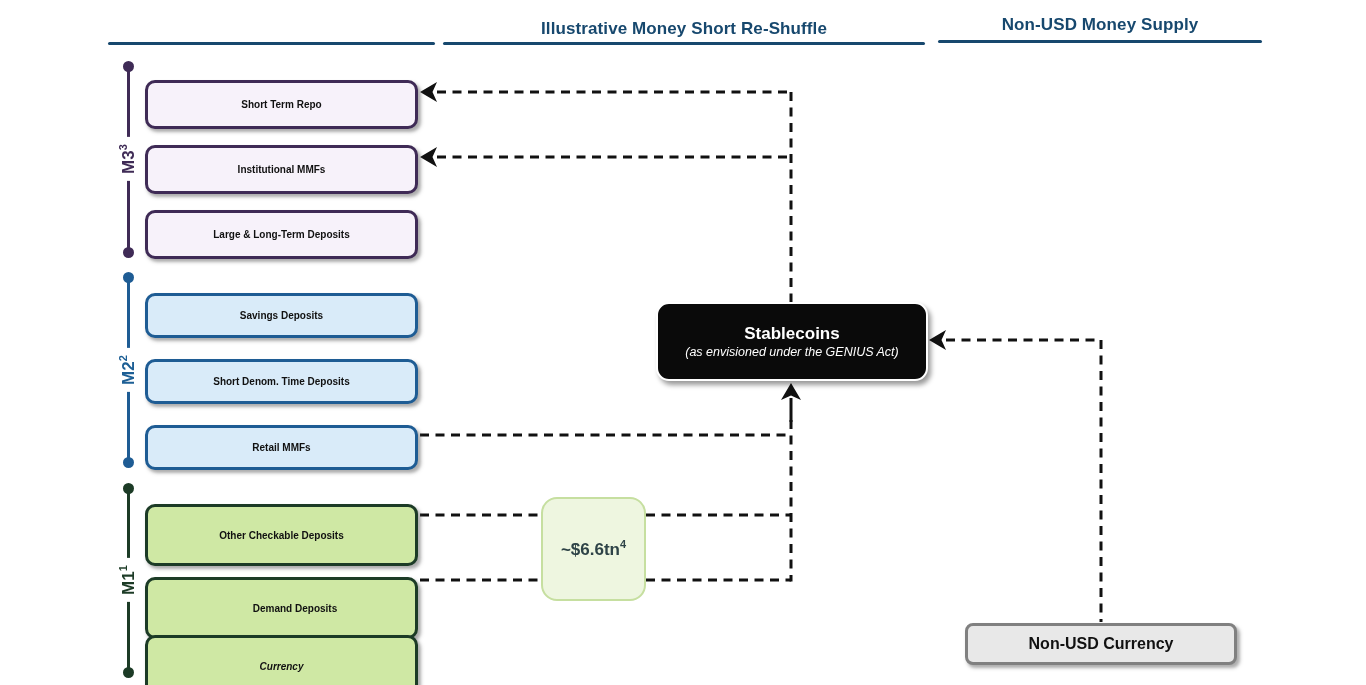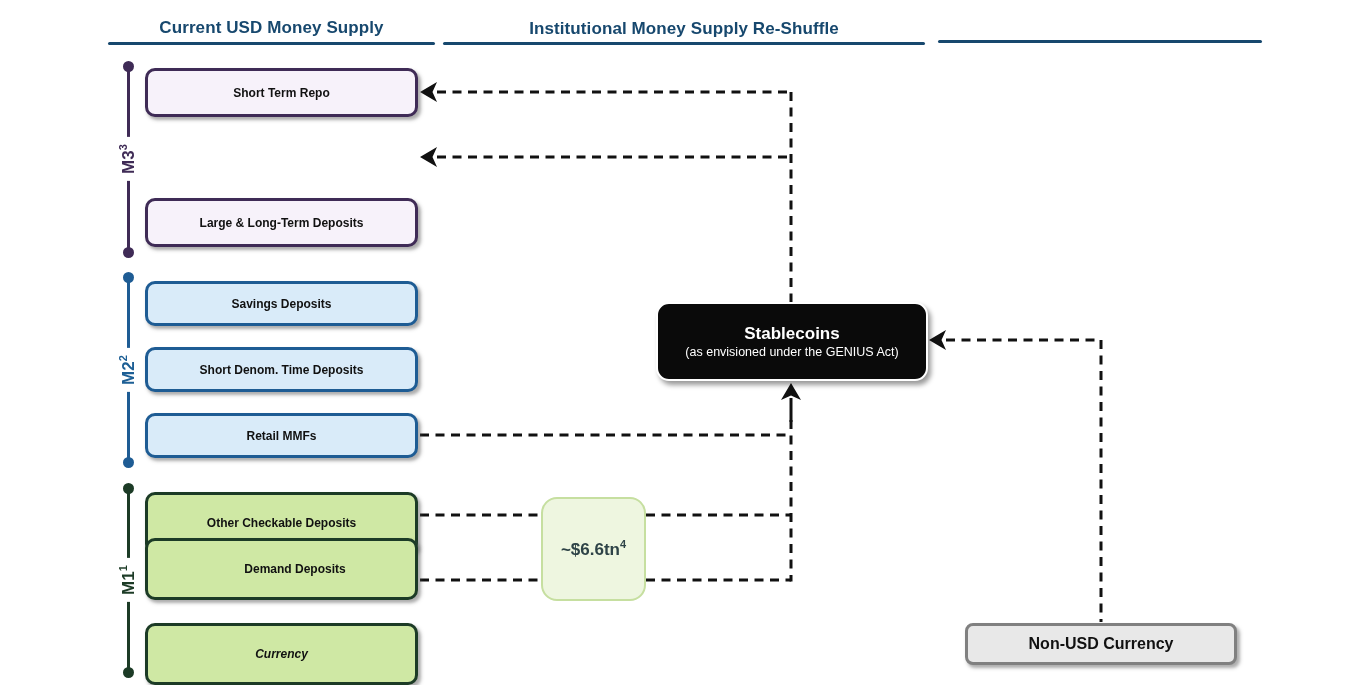--- a/index.html
+++ b/index.html
@@ -21,22 +21,23 @@
   
   #connectors{position:absolute;left:0;top:0;z-index:1;}
   .dash{stroke:var(--connector,#111111);stroke-width:3;fill:none;stroke-dasharray:9 6.5;}
   .solid{stroke:var(--connector,#111111);stroke-width:3;fill:none;}
   .head{fill:var(--connector,#111111);stroke:none;}
 
   
   .mbox{
     position:absolute;left:145px;width:273px;border-radius:10px;
     display:flex;align-items:center;justify-content:center;
-    font-weight:bold;font-size:12px;color:#111;z-index:2;
+    font-weight:bold;font-size:10px;color:#111;z-index:2;
     box-shadow:2.5px 3px 3.5px rgba(90,90,90,0.5);
+    margin-top:12px;
   }
   .mbox.m3{background:var(--m3_fill,#f7f2fa);border:3px solid var(--m3_border,#3f2b56);height:49px;}
   .mbox.m2{background:var(--m2_fill,#d9ebf9);border:3px solid var(--m2_border,#1e5c94);height:45px;}
   .mbox.m1{background:var(--m1_fill,#cfe8a4);border:3px solid var(--m1_border,#1c3b26);height:62px;}
 
   
   .bracket-line{position:absolute;left:127px;width:3px;z-index:2;}
   .bracket-line.m3{background:var(--m3_border,#3f2b56);}
   .bracket-line.m2{background:var(--m2_border,#1e5c94);}
   .bracket-line.m1{background:var(--m1_border,#1c3b26);}
@@ -54,21 +55,21 @@
   .glabel sup{font-size:11px;}
 
   
   #stablecoins{
     position:absolute;left:656px;top:302px;width:272px;height:79px;z-index:2;
     background:var(--stablecoins_fill,#0a0a0a);border:2px solid #ffffff;border-radius:13px;
     display:flex;flex-direction:column;align-items:center;justify-content:center;
     color:var(--stablecoins_text,#ffffff);box-shadow:3px 4px 5px rgba(0,0,0,0.4);
   }
   #stablecoins .title{font-weight:bold;font-size:17px;line-height:1.25;}
-  #stablecoins .subtitle{font-size:12.5px;line-height:1.3;}
+  #stablecoins .subtitle{font-style:italic;font-size:12.5px;line-height:1.3;}
 
   
   #amount{
     position:absolute;left:541px;top:497px;width:105px;height:104px;z-index:2;
     background:var(--amount_fill,#eef6e0);border:2px solid var(--amount_border,#c6dfa0);
     border-radius:16px;display:flex;align-items:center;justify-content:center;
     font-weight:bold;font-size:17px;color:var(--amount_text,#2e4347);text-align:right;
   }
   #amount sup{font-size:11px;}
 
@@ -78,26 +79,26 @@
     background:var(--non_usd_fill,#e8e8e8);border:3px solid var(--non_usd_border,#808080);
     border-radius:8px;display:flex;align-items:center;justify-content:center;
     font-weight:bold;font-size:16px;color:#111;box-shadow:2.5px 3px 3.5px rgba(90,90,90,0.5);
   }
 </style>
 </head>
 <body>
 
 <div id="canvas">
 
-  <div class="col-header" style="left:108px;top:18px;width:327px;">Current USD Money Supply</div>
   <div class="col-underline" style="left:108px;top:42px;width:327px;"></div>
 
-  <div class="col-header" style="left:443px;top:19px;width:482px;">Institutional Money Supply Re-Shuffle</div>
+  <div class="col-header" style="left:443px;top:19px;width:482px;">Illustrative Money Short Re-Shuffle</div>
   <div class="col-underline" style="left:443px;top:42px;width:482px;"></div>
 
+  <div class="col-header" style="left:938px;top:15px;width:324px;">Non-USD Money Supply</div>
   <div class="col-underline" style="left:938px;top:40px;width:324px;"></div>
 
   <svg id="connectors" width="1366" height="685" viewBox="0 0 1366 685">
 
     <line class="dash" x1="437" y1="92" x2="791" y2="92"></line>
     <path class="head" d="M420,92 L437,82 L432.5,92 L437,102 Z"></path>
 
     <line class="dash" x1="437" y1="157" x2="791" y2="157"></line>
     <path class="head" d="M420,157 L437,147 L432.5,157 L437,167 Z"></path>
 
@@ -136,28 +137,29 @@
   </div>
 
   <div class="bracket-line m1" style="top:488px;height:184px;"></div>
   <div class="dot m1" style="top:483px;"></div>
   <div class="dot m1" style="top:667px;"></div>
   <div class="glabel m1" style="left:128px;top:580px;">
     <span>M1</span><sup>1</sup>
   </div>
 
   <div class="mbox m3" style="top:68px;">Short Term Repo</div>
+  <div class="mbox m3" style="top:133px;">Institutional MMFs</div>
   <div class="mbox m3" style="top:198px;">Large &amp; Long-Term Deposits</div>
 
   <div class="mbox m2" style="top:281px;">Savings Deposits</div>
   <div class="mbox m2" style="top:347px;">Short Denom. Time Deposits</div>
   <div class="mbox m2" style="top:413px;">Retail MMFs</div>
 
   <div class="mbox m1" style="top:492px;">Other Checkable Deposits</div>
-  <div class="mbox m1" style="top:538px;padding-left:27px;">Demand Deposits</div>
+  <div class="mbox m1" style="top:565px;padding-left:27px;">Demand Deposits</div>
   <div class="mbox m1" style="top:623px;font-style:italic;">Currency</div>
 
   <div id="amount">
     <span><span>~$6.6tn</span><sup>4</sup></span>
   </div>
 
   <div id="stablecoins">
     <div class="title">Stablecoins</div>
     <div class="subtitle">(as envisioned under the GENIUS Act)</div>
   </div>

